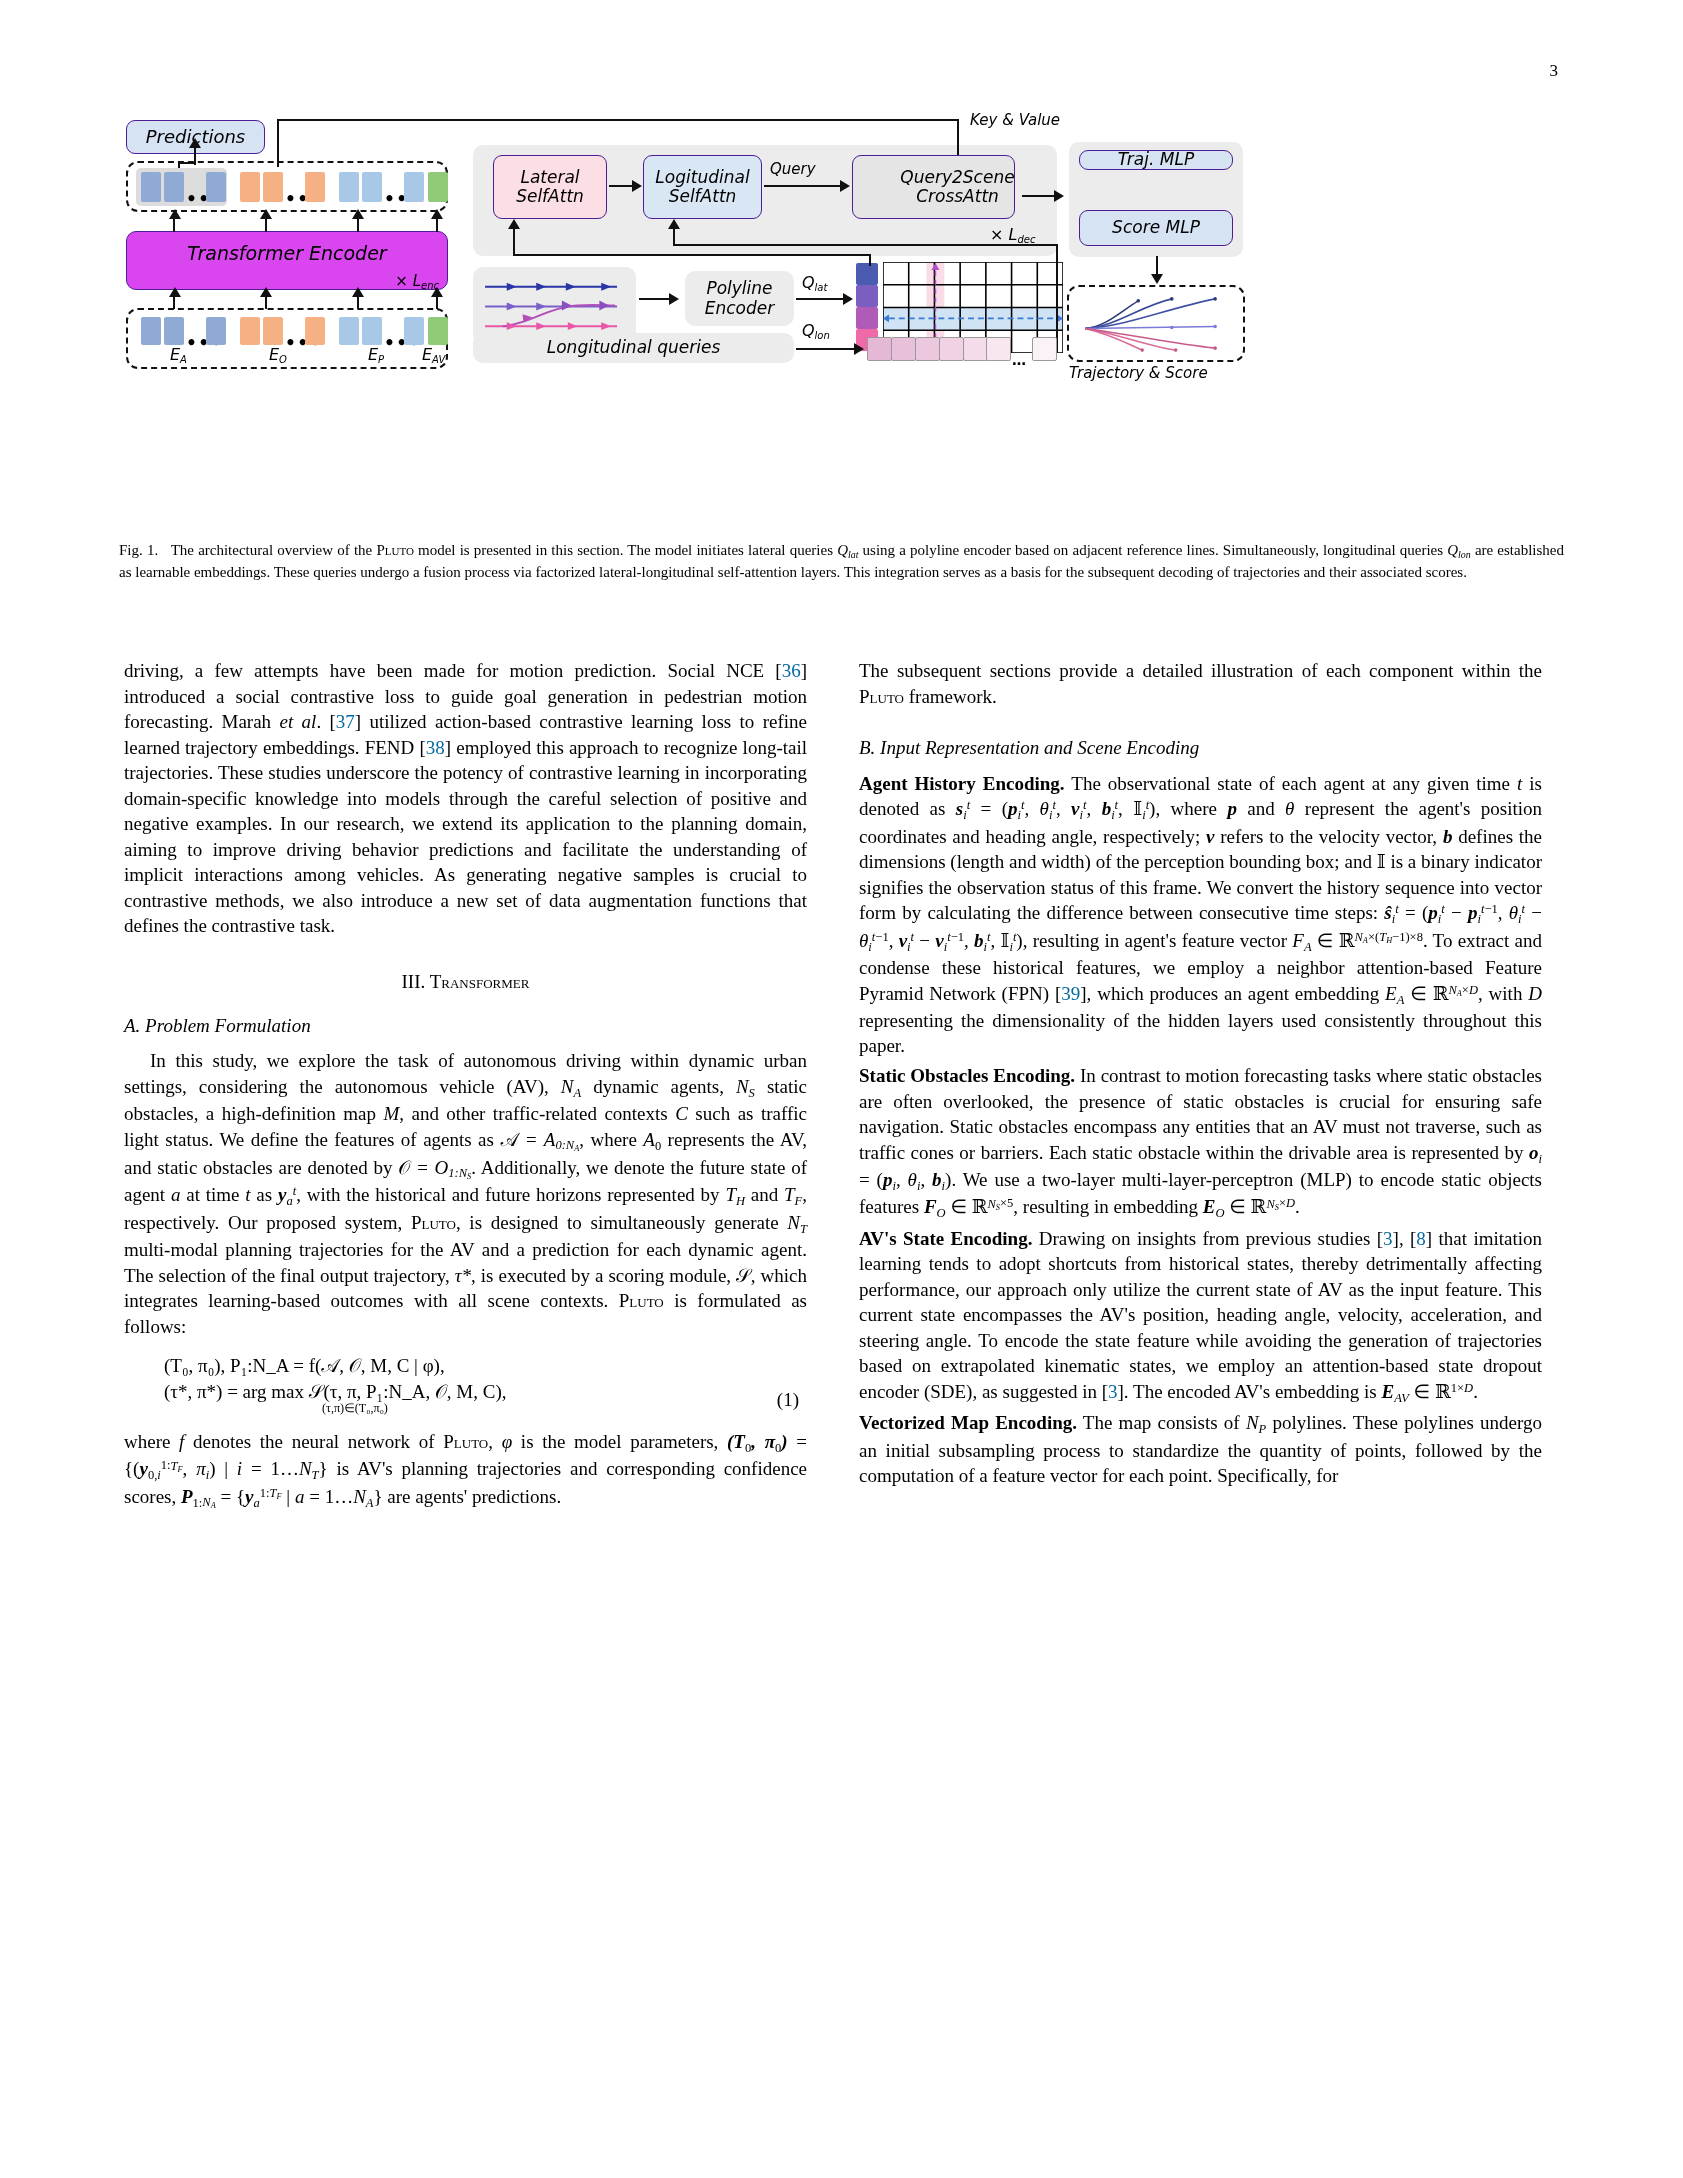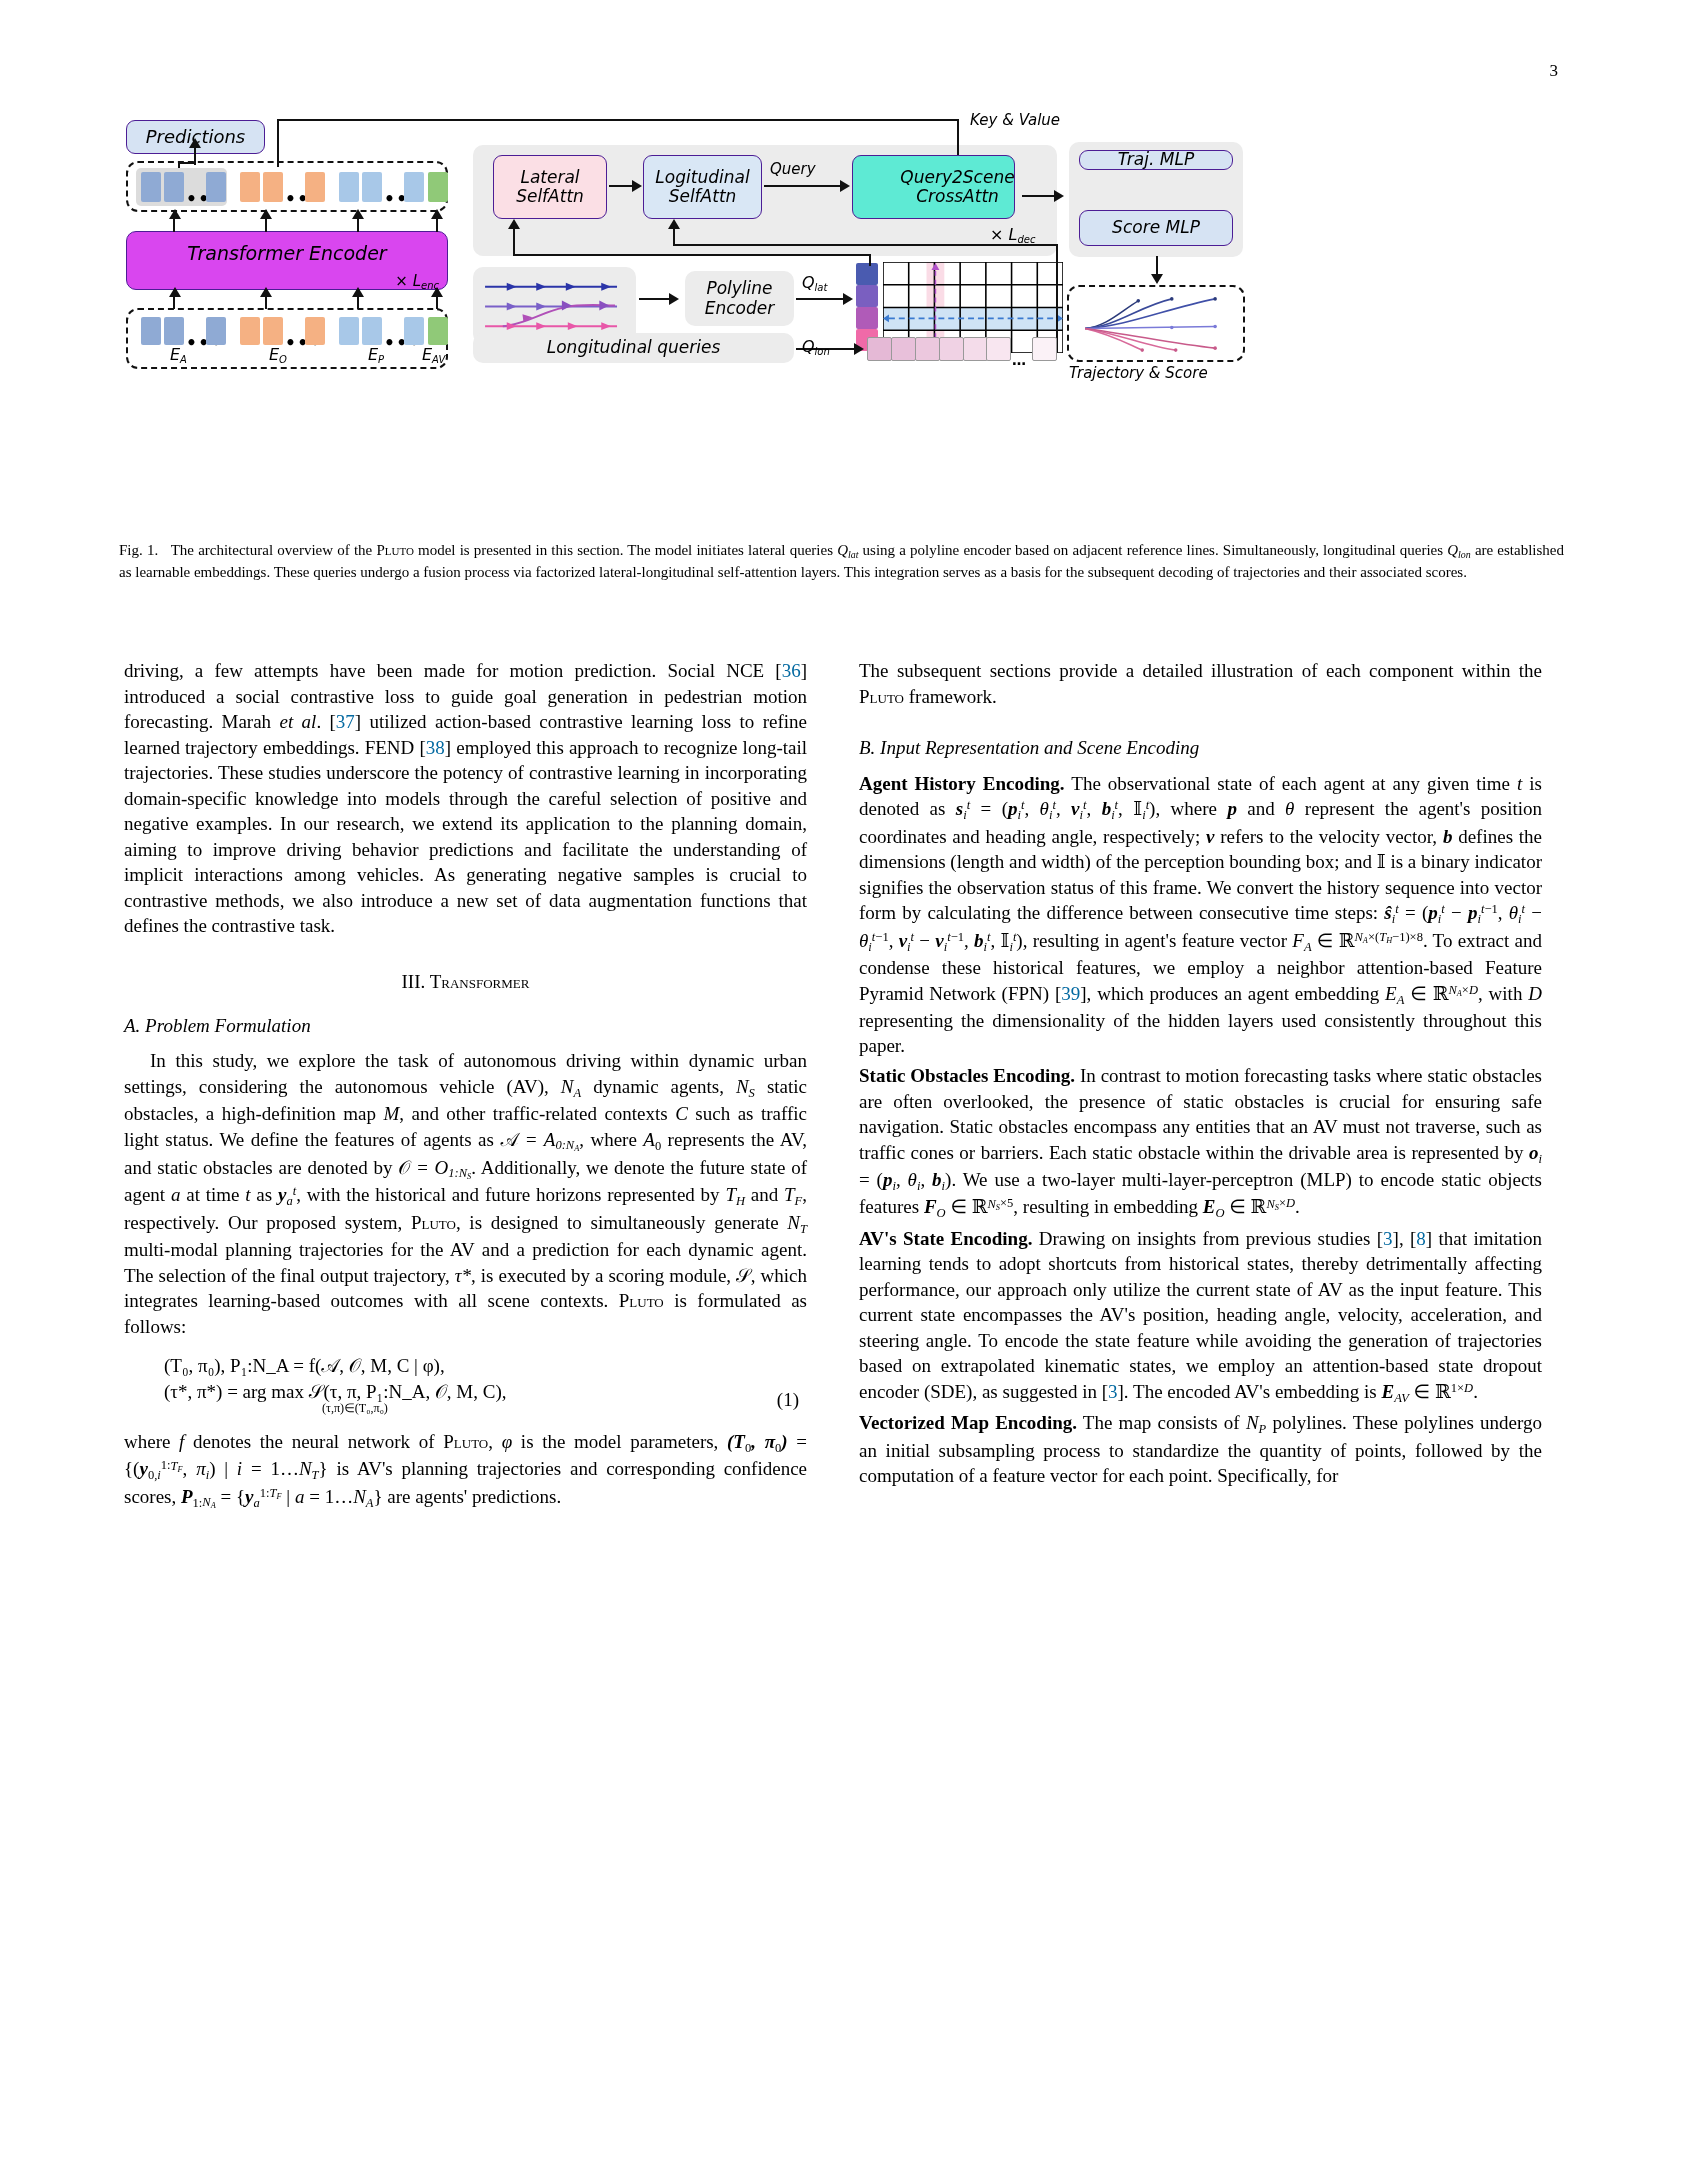--- a/index.html
+++ b/index.html
@@ -24,21 +24,21 @@
 
   .rnd { border:1px solid #4c1d95; border-radius:9px; }
   .lbl { font-family:"DejaVu Sans", sans-serif; font-style:italic;
          display:flex; align-items:center; justify-content:center;
          text-align:center; line-height:1.12; }
 
   .panel-grey { background:#ececec; border-radius:10px; }
   .blue-box   { background:#d6e3f3; }
   .pink-box   { background:#fbdfe5; }
   .lblue-box  { background:#d9e7f5; }
-  .grey-box   { background:#5eead4;padding-left:48px; }
+  .grey-box   { background:#e5e5e5;padding-left:48px; }
 
   .dashed { border:2.5px dashed #111; border-radius:12px; background:transparent; }
 
   .arrow-line { position:absolute; background:#111; }
   .arrow-head { position:absolute; width:0; height:0; }
   .ah-up    { border-left:6px solid transparent; border-right:6px solid transparent; border-bottom:10px solid #111; }
   .ah-down  { border-left:6px solid transparent; border-right:6px solid transparent; border-top:10px solid #111; }
   .ah-right { border-top:6px solid transparent; border-bottom:6px solid transparent; border-left:10px solid #111; }
 
   .tok { position:absolute; border-radius:2px; }
@@ -329,21 +329,21 @@
     <div class="arrow-line" style="left:554px; top:137px; width:384px; height:2px;"></div>
     <div class="arrow-line" style="left:554px; top:121px; width:2px; height:18px;"></div>
     <div class="arrow-head ah-up" style="left:549px; top:112px;"></div>
     <div class="arrow-line" style="left:937px; top:137px; width:2px; height:109px;"></div>
 
     <div class="fig-box panel-grey lbl" style="left:354px; top:226px; width:321px; height:30px; font-size:17px; background:#ececec;">
       <span>Longitudinal queries</span>
     </div>
     <div class="arrow-line" style="left:677px; top:241px; width:59px; height:2px;"></div>
     <div class="arrow-head ah-right" style="left:735px; top:236px;"></div>
-    <div class="sublabel" style="left:683px; top:214px; font-size:16px;margin-top:16px;">
+    <div class="sublabel" style="left:683px; top:214px; font-size:16px;">
       <span>Q</span><span class="mini">lon</span>
     </div>
 
     <div class="tok" style="left:748px; top:230px; width:23px; height:22px; background:#e5b9d6; border:1px solid #999;"></div>
     <div class="tok" style="left:772px; top:230px; width:23px; height:22px; background:#e8c0da; border:1px solid #999;"></div>
     <div class="tok" style="left:796px; top:230px; width:23px; height:22px; background:#ecc8de; border:1px solid #999;"></div>
     <div class="tok" style="left:820px; top:230px; width:23px; height:22px; background:#f0d2e4; border:1px solid #999;"></div>
     <div class="tok" style="left:844px; top:230px; width:23px; height:22px; background:#f4dcea; border:1px solid #999;"></div>
     <div class="tok" style="left:867px; top:230px; width:23px; height:22px; background:#f8e6f0; border:1px solid #999;"></div>
     <div class="dots" style="left:893px; top:246px; font-size:14px;">…</div>

